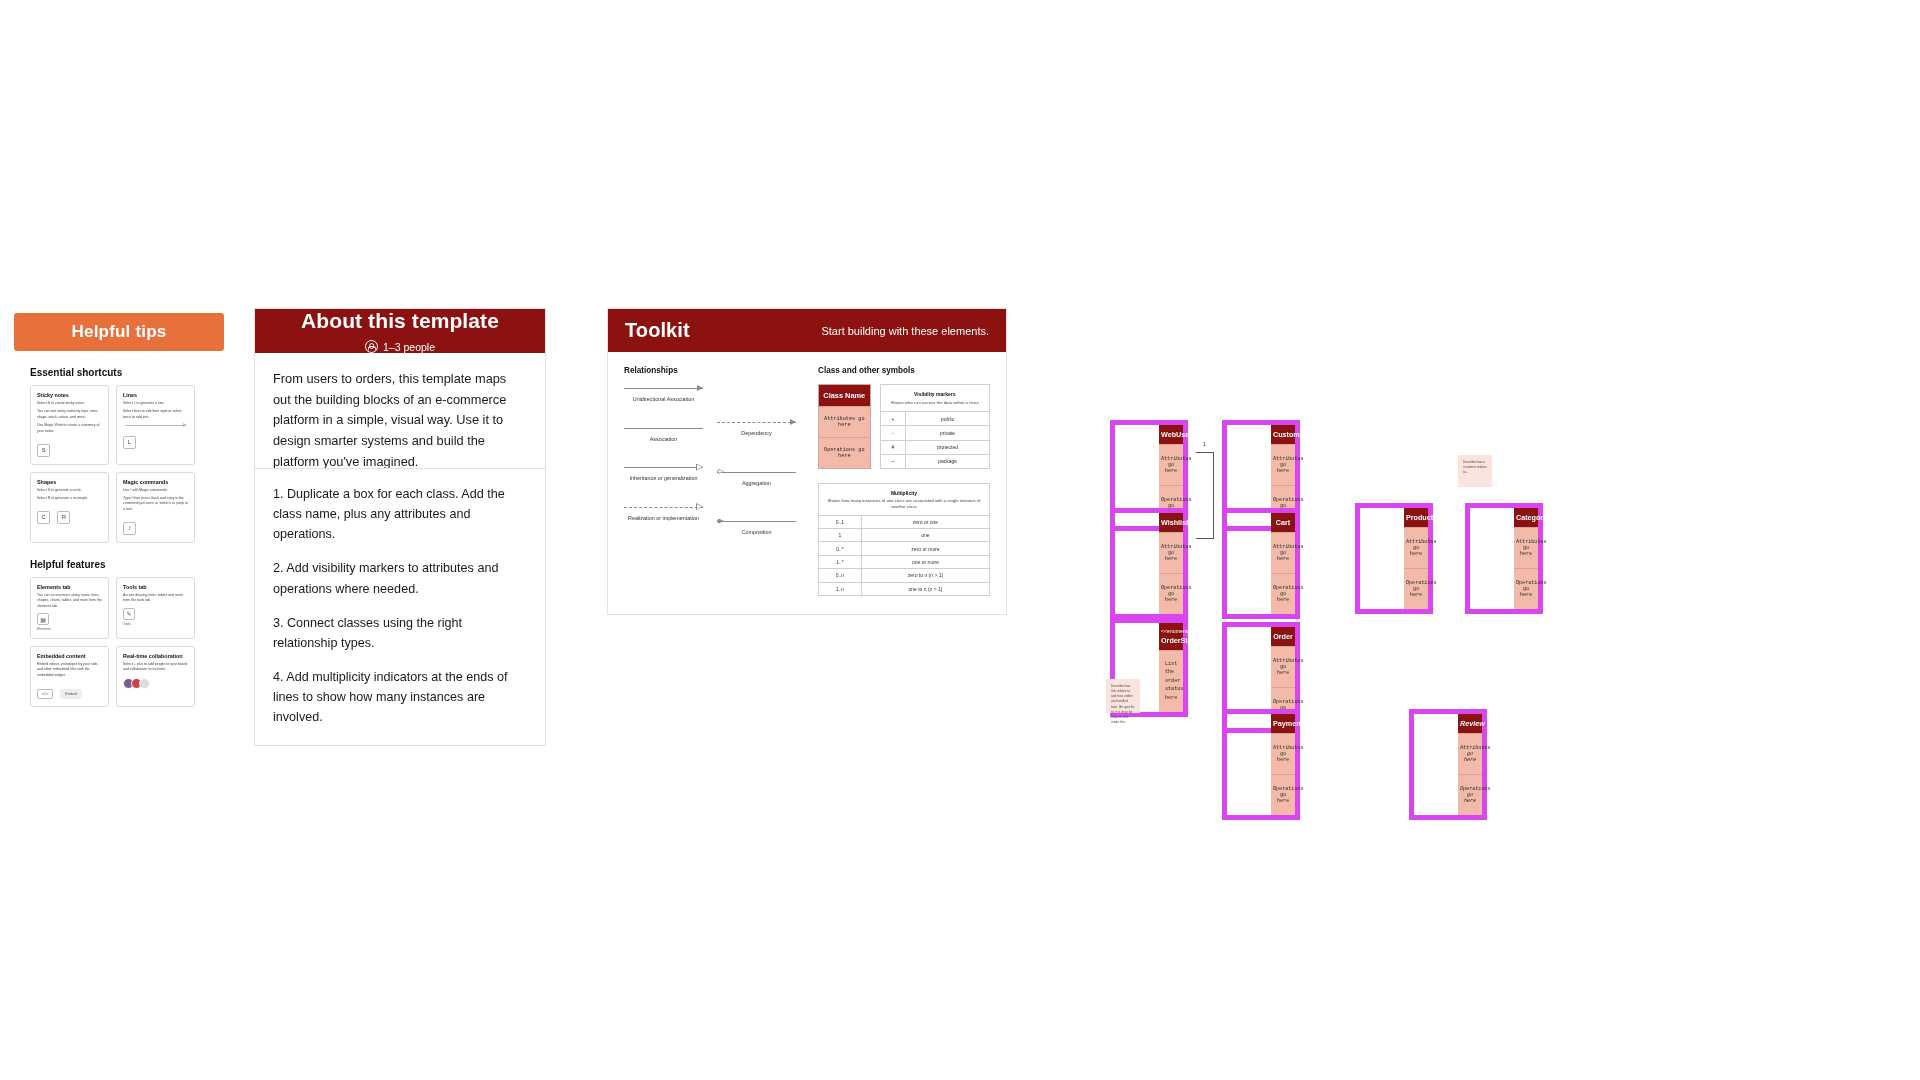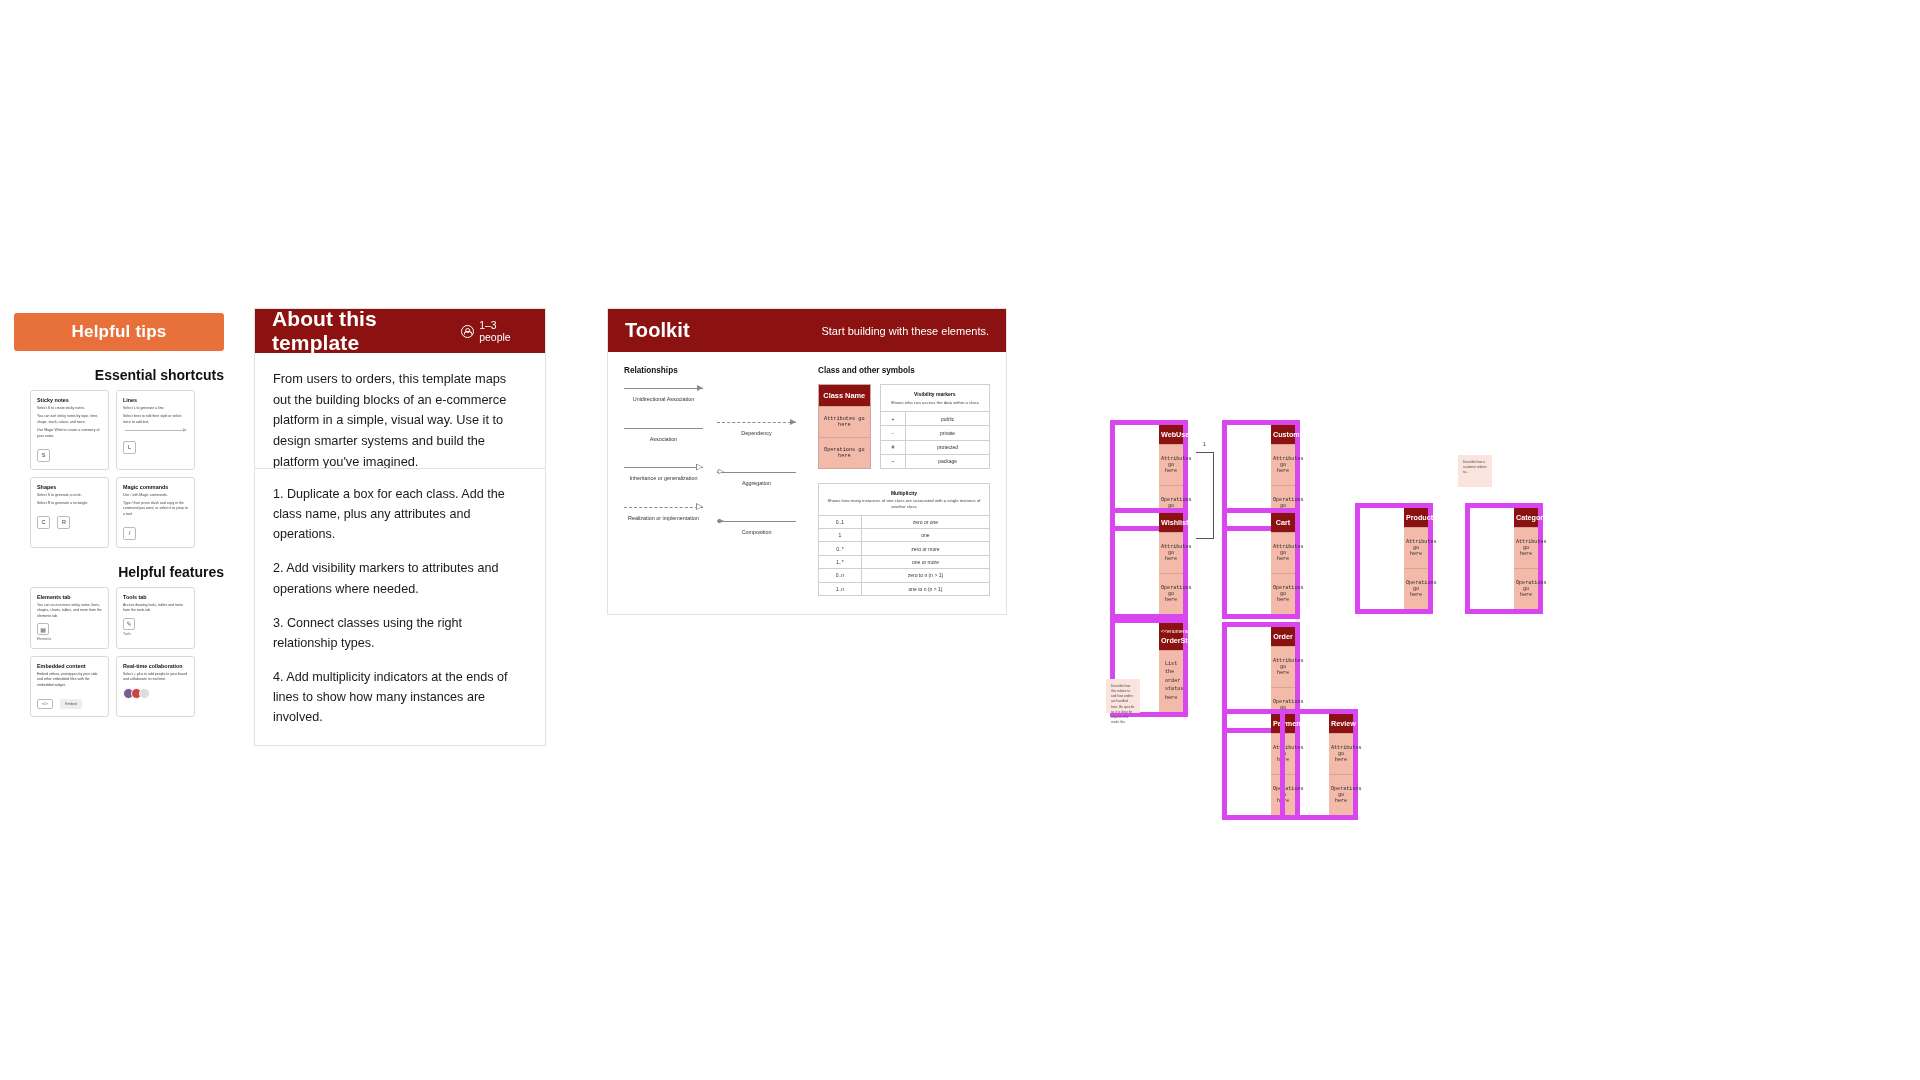--- a/index.html
+++ b/index.html
@@ -12,21 +12,21 @@
   .canvas { position: relative; width: 1920px; height: 1080px; background: #fff; }
 
   
   #tips { position: absolute; left: 14px; top: 313px; width: 210px; }
   #tips-header {
     background: #E8703A; color: #fff;
     height: 38px; border-radius: 3px;
     display: flex; align-items: center; justify-content: center;
     font-size: 17px; font-weight: 700; letter-spacing: .2px;
   }
-  .tips-sec-title { font-size: 14px; font-weight: 700; color: #111; margin: 16px 0 7px 16px; text-align: right; }
+  .tips-sec-title { font-size: 10px; font-weight: 700; color: #111; margin: 16px 0 7px 16px; }
   .tips-grid { display: flex; gap: 7px; margin-left: 16px; }
   .tip-card {
     width: 79px; background: #fff; border: 1px solid #d9d9d9; border-radius: 3px;
     padding: 6px 6px 7px 6px; position: relative;
   }
   .tip-title { font-size: 5.4px; font-weight: 700; color: #111; margin-bottom: 3px; }
   .tip-body { font-size: 3.5px; line-height: 1.55; color: #444; margin-bottom: 3px; }
   .keycap {
     display: inline-flex; align-items: center; justify-content: center;
     width: 13px; height: 13px; border: 1px solid #bbb; border-radius: 2px;
@@ -66,21 +66,21 @@
   }
   .badge .person-ic::after {
     content:""; position:absolute; left:50%; bottom:1.2px; transform:translateX(-50%);
     width:7px; height:3.4px; border-radius:4px 4px 0 0; border:1.1px solid #fff; border-bottom:none;
   }
   .doc-body { padding: 16px 18px 18px 18px; }
   .doc-body p { font-size: 12.8px; line-height: 1.62; color: #1a1a1a; }
 
   
   #about { left: 254px; top: 308px; width: 292px; }
-  #about .doc-header { height: 44px; }
+  #about .doc-header { height: 44px; flex-direction: column; }
   #about .doc-body { padding: 16px 18px 20px 18px; }
 
   
   #instruction { left: 254px; top: 468px; width: 292px; }
   #instruction .doc-header { height: 43px; }
   #instruction .doc-body { padding: 15px 18px 18px 18px; }
   #instruction .step { font-size: 12.6px; line-height: 1.6; color: #1a1a1a; margin-bottom: 14px; }
   #instruction .step:last-child { margin-bottom: 0; }
 
   
@@ -469,21 +469,21 @@
     <div class="u-row">Attributes go here</div>
     <div class="u-row">Operations go here</div>
   </div>
 
   <div class="uml" style="left:1222px;top:709px;">
     <div class="u-name">Payment</div>
     <div class="u-row">Attributes go here</div>
     <div class="u-row">Operations go here</div>
   </div>
 
-  <div class="uml" style="left:1280px;top:709px;">
+  <div class="uml" style="left:1409px;top:709px;font-style:italic;">
     <div class="u-name">Review</div>
     <div class="u-row">Attributes go here</div>
     <div class="u-row">Operations go here</div>
   </div>
 
   <div class="uml" style="left:1110px;top:618px;">
     <div class="u-name">
       <span class="stereo">&lt;&lt;enumeration&gt;&gt;</span>
       <span>OrderStatus</span>
     </div>

